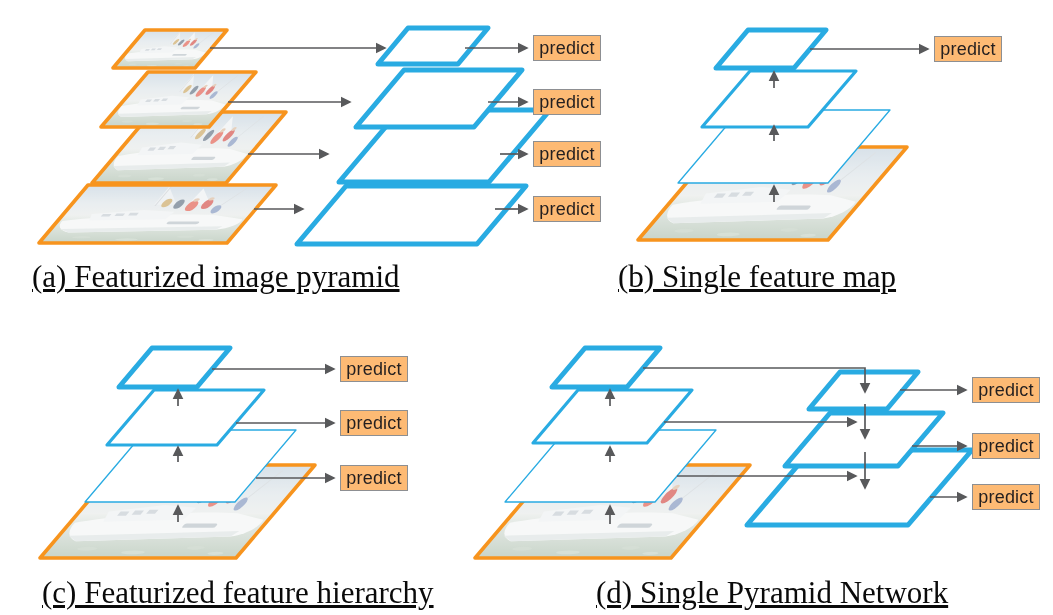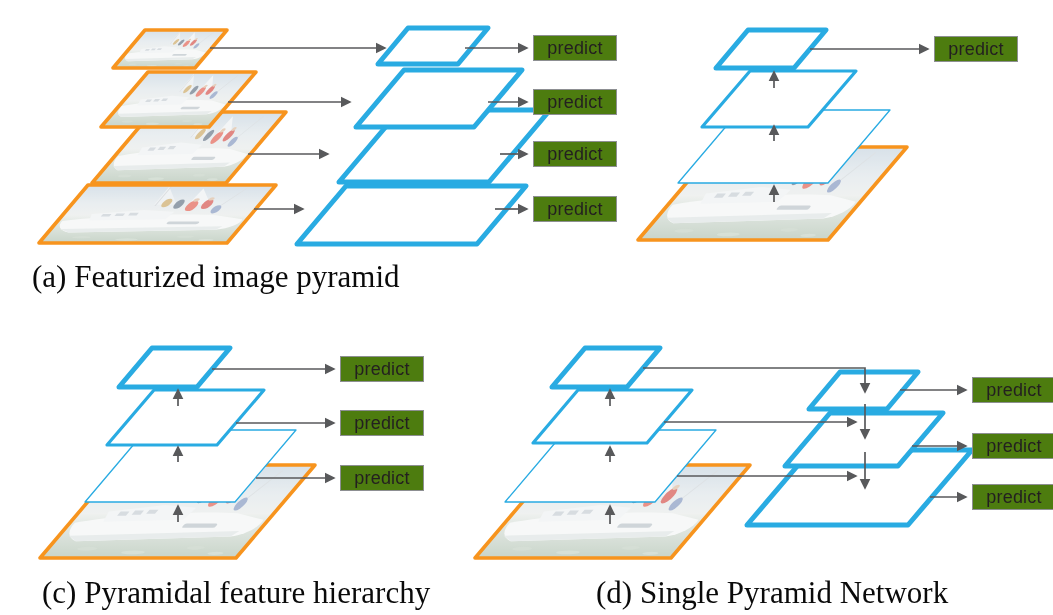--- a/index.html
+++ b/index.html
@@ -5,25 +5,25 @@
   html,body{margin:0;padding:0;background:#fff;}
   #stage{position:relative;width:1053px;height:615px;background:#ffffff;overflow:hidden;
          font-family:"Liberation Sans",sans-serif;}
   #figure-svg{position:absolute;left:0;top:0;}
   .fm{fill:#ffffff;stroke:#29ABE2;stroke-linejoin:round;}
   .fm-thick{stroke-width:5;}
   .fm-med{stroke-width:3.2;}
   .fm-thin{stroke-width:1.3;}
   .img-border{fill:none;stroke:#F7941E;stroke-width:3.6;stroke-linejoin:round;}
   .ar{stroke:#58595B;stroke-width:1.7;fill:none;marker-end:url(#ah);}
-  .predict{position:absolute;width:84px;height:26px;box-sizing:border-box;
-           background:#4d7c0f;border:1.5px solid #8D8F92;display:flex;align-items:center;
+  .predict{position:absolute;width:68px;height:26px;box-sizing:border-box;
+           background:#fdba74;border:1.5px solid #8D8F92;display:flex;align-items:center;
            justify-content:center;font-size:18px;color:#231F20;letter-spacing:0.2px;}
   .cap{position:absolute;font-family:"Liberation Serif",serif;font-size:31px;
-       color:#0A0A0A;white-space:nowrap;line-height:1.1;}
+       color:#0A0A0A;white-space:nowrap;line-height:1.1;text-decoration:underline;}
 </style>
 </head>
 <body>
 
 <div id="stage">
 
 <svg id="figure-svg" width="1053" height="615" viewBox="0 0 1053 615" xmlns="http://www.w3.org/2000/svg">
   <defs>
     <marker id="ah" viewBox="0 0 10 10" refX="8.5" refY="5" markerWidth="6.5" markerHeight="6.5" orient="auto">
       <path d="M0,0 L10,5 L0,10 Z" fill="#58595B"></path>
@@ -184,16 +184,17 @@
 
 <div class="predict" style="left:340px;top:356px">predict</div>
 <div class="predict" style="left:340px;top:410px">predict</div>
 <div class="predict" style="left:340px;top:465px">predict</div>
 
 <div class="predict" style="left:972px;top:377px">predict</div>
 <div class="predict" style="left:972px;top:433px">predict</div>
 <div class="predict" style="left:972px;top:484px">predict</div>
 
 <div class="cap" style="left:32px;top:260px">(a) Featurized image pyramid</div>
-<div class="cap" style="left:42px;top:576px">(c) Pyramidal feature hierarchy</div>
+<div class="cap" style="left:618px;top:260px">(b) Single feature map</div>
+<div class="cap" style="left:42px;top:576px">(c) Featurized feature hierarchy</div>
 <div class="cap" style="left:596px;top:576px">(d) Single Pyramid Network</div>
 
 </div>
 
 </body></html>

